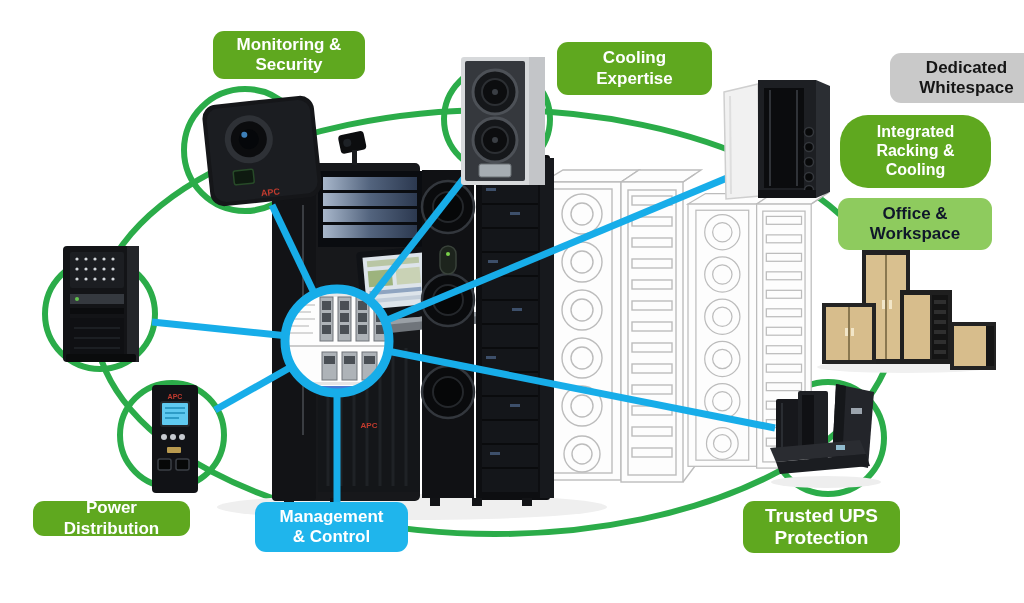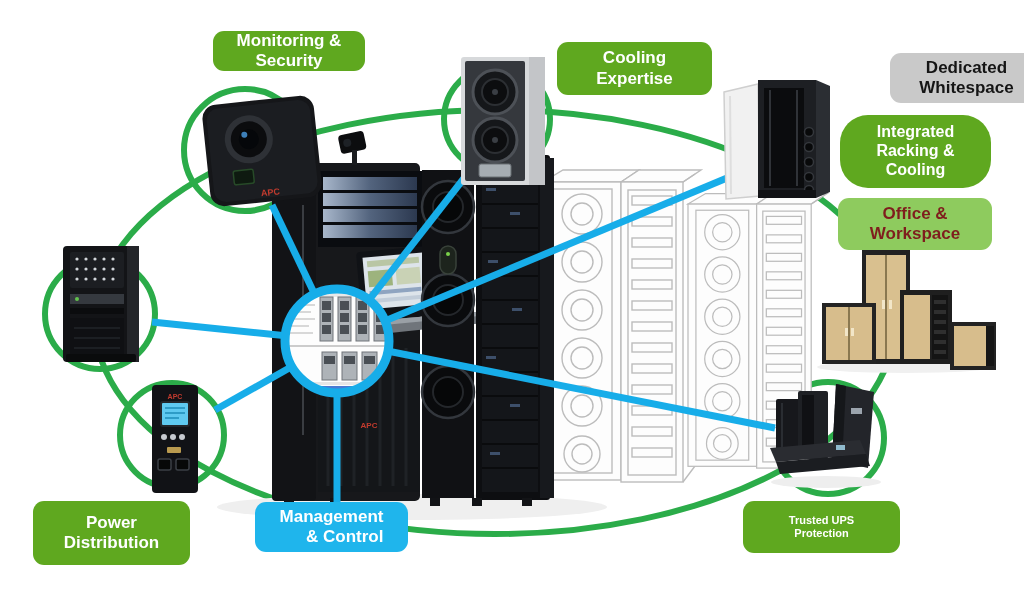--- a/index.html
+++ b/index.html
@@ -7,21 +7,21 @@
     position:relative;width:1024px;height:603px;background:#ffffff;
     overflow:hidden;font-family:"Liberation Sans",sans-serif;
   }
   .stage svg{position:absolute;left:0;top:0;}
   .lbl{
     position:absolute;display:flex;align-items:center;justify-content:center;
     text-align:center;font-weight:bold;white-space:pre-line;border-radius:11px;
     line-height:1.18;z-index:5;
   }
   .lbl.green{background:#5fa81f;color:#ffffff;}
-  .lbl.lgreen{background:#8ecb5e;color:#7f1d1d;}
+  .lbl.lgreen{background:#8ecb5e;color:#0f172a;}
   .lbl.gray{background:#c9c9c9;color:#151515;}
   .lbl.blue{background:#1fb5ec;color:#ffffff;}
 </style>
 </head>
 <body>
 
 <div class="stage">
 
 <svg width="1024" height="603" viewBox="0 0 1024 603">
   <defs>
@@ -358,39 +358,39 @@
           <rect x="934" y="330" width="12" height="4"></rect>
       <rect x="934" y="340" width="12" height="4"></rect>
           <rect x="934" y="350" width="12" height="4"></rect>
     </g>
     <rect x="950" y="322" width="46" height="48" fill="#232323"></rect>
     <rect x="954" y="326" width="32" height="40" fill="#d7bd8c"></rect>
     <rect x="986" y="326" width="8" height="40" fill="#161616"></rect>
   </g>
 </svg>
 
-<div class="lbl green" style="left:213px;top:31px;width:152px;height:40px;font-size:17px;">Monitoring &amp;
+<div class="lbl green" style="left:213px;top:31px;width:152px;height:48px;font-size:17px;">Monitoring &amp;
 Security</div>
 
 <div class="lbl green" style="left:557px;top:42px;width:155px;height:53px;font-size:17px;">Cooling
 Expertise</div>
 
 <div class="lbl gray" style="left:870px;top:53px;width:153px;height:50px;font-size:17px;margin-left:20px;">Dedicated
 Whitespace</div>
 
 <div class="lbl green" style="left:840px;top:115px;width:151px;height:73px;font-size:16px;border-radius:28px;">Integrated
 Racking &amp;
 Cooling</div>
 
 <div class="lbl lgreen" style="left:838px;top:198px;width:154px;height:52px;font-size:17px;">Office &amp;
 Workspace</div>
 
 
-<div class="lbl green" style="left:33px;top:501px;width:157px;height:64px;font-size:17px;">Power
+<div class="lbl green" style="left:33px;top:501px;width:157px;height:35px;font-size:17px;">Power
 Distribution</div>
 
-<div class="lbl blue" style="left:255px;top:502px;width:153px;height:50px;font-size:17px;text-align:right;">Management
+<div class="lbl blue" style="left:255px;top:502px;width:153px;height:50px;font-size:17px;">Management
 &amp; Control</div>
 
-<div class="lbl green" style="left:743px;top:501px;width:157px;height:52px;font-size:11px;">Trusted UPS
+<div class="lbl green" style="left:743px;top:501px;width:157px;height:52px;font-size:19px;">Trusted UPS
 Protection</div>
 
 </div>
 
 </body></html>

